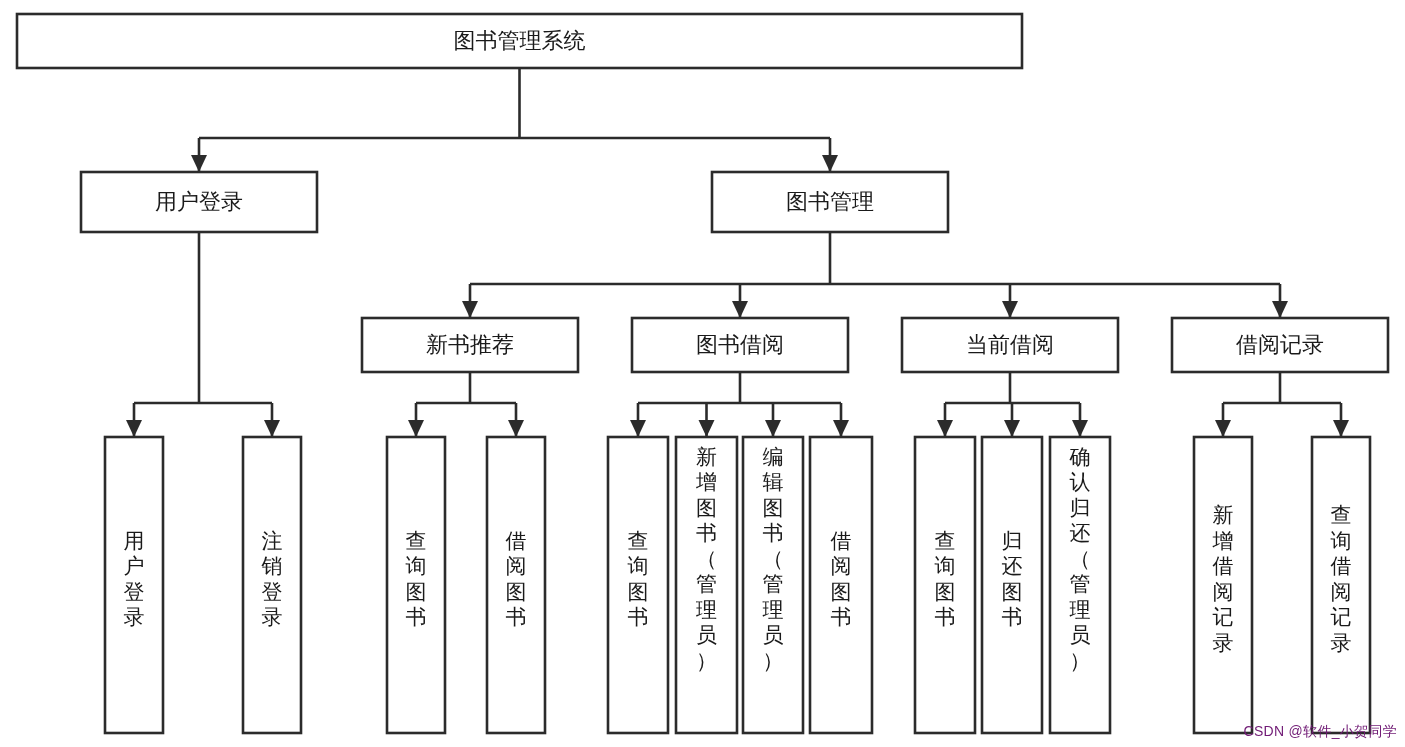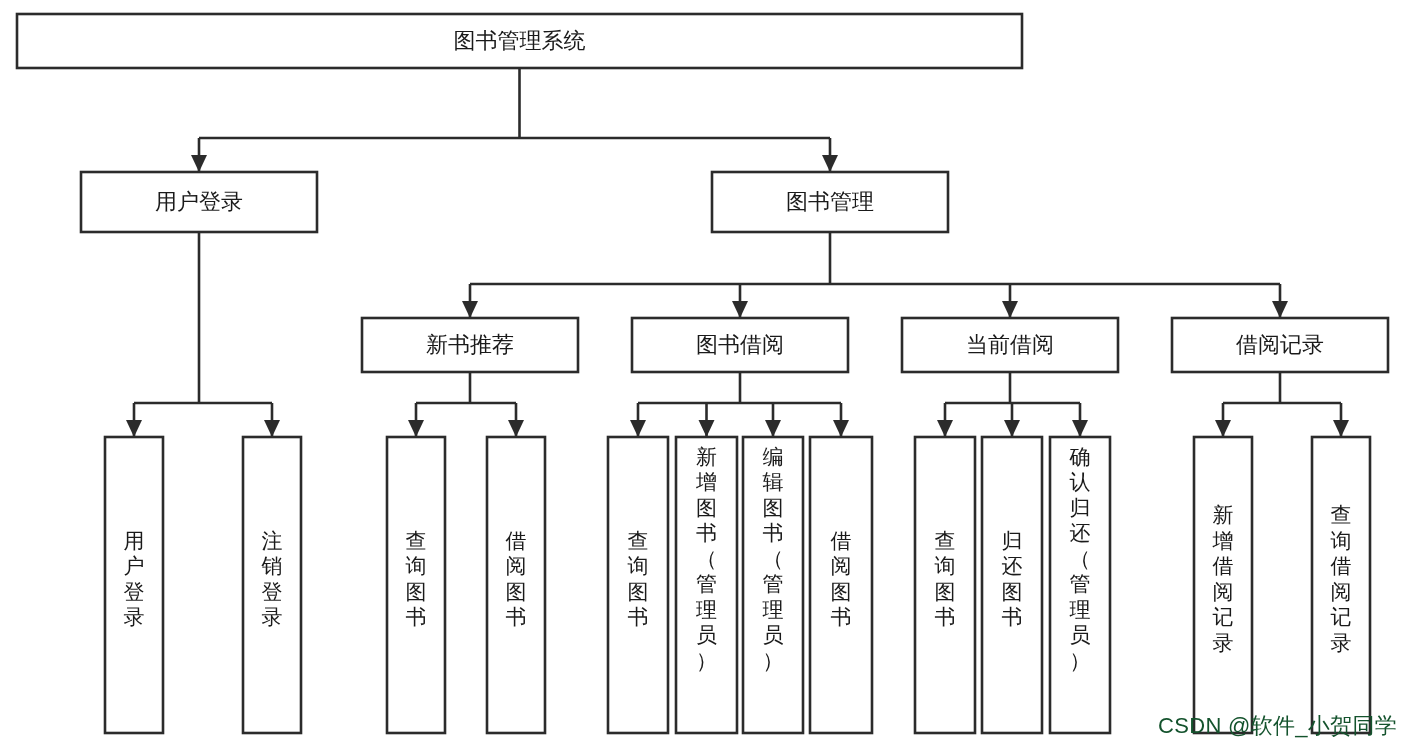--- a/index.html
+++ b/index.html
@@ -52,22 +52,22 @@
     font-family: "Liberation Sans", "DejaVu Sans", sans-serif;
     font-size: 21px;
     fill: #1a1a1a;
     text-anchor: middle;
   }
   .watermark-text {
     position: absolute;
     right: 8px;
     bottom: 6px;
     font-family: "Liberation Sans", "DejaVu Sans", sans-serif;
-    font-size: 22px;
-    color: #14532d;
+    font-size: 14px;
+    color: #701a75;
     white-space: nowrap;
     letter-spacing: 0.3px;
     pointer-events: none;
   }
 </style>
 </head>
 <body>
 
 <div id="diagram-root">
   <svg class="diagram-canvas" viewBox="0 0 1405 747">

